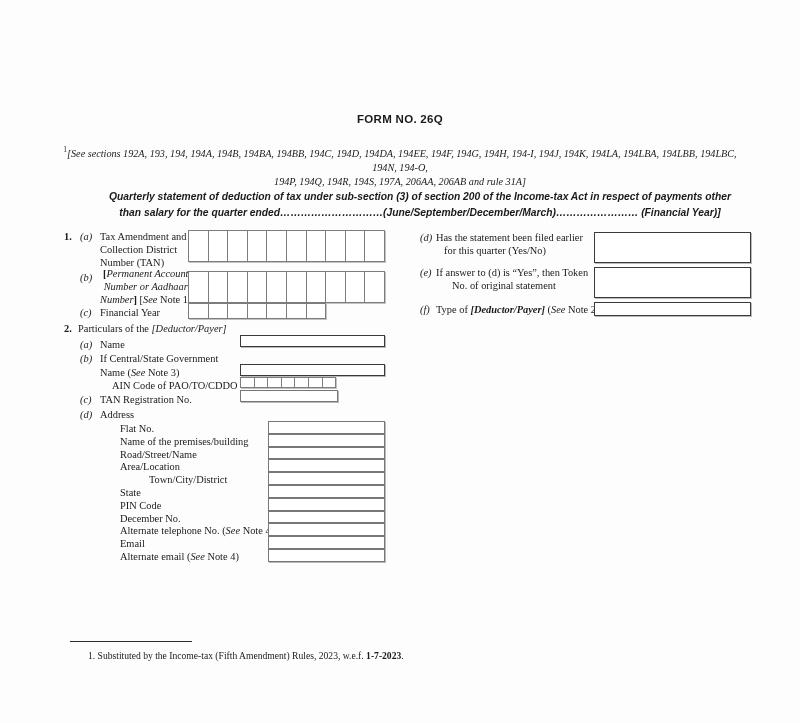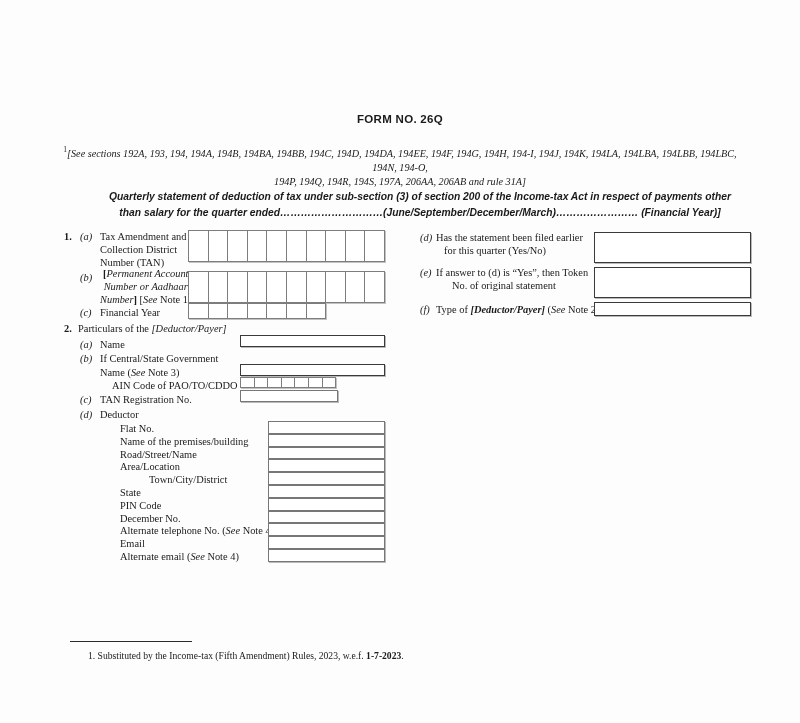--- a/index.html
+++ b/index.html
@@ -218,21 +218,21 @@
       <div class="cell" style="width: 14.6px; height: 11px;"></div>
       <div class="cell" style="width: 14.6px; height: 11px;"></div>
       <div class="cell" style="width: 14.6px; height: 11px;"></div>
     </div>
 
   <div class="lbl ital" style="left:80px; top:393px;">(c)</div>
   <div class="lbl" style="left:100px; top:393px;">TAN Registration No.</div>
   <div class="box" style="left:240px; top:390px; width:98px; height:12px;"></div>
 
   <div class="lbl ital" style="left:80px; top:408px;">(d)</div>
-  <div class="lbl" style="left:100px; top:408px;">Deductor</div>
+  <div class="lbl" style="left:100px; top:408px;">Address</div>
 
   <div id="address-block">
       <div class="lbl" style="left: 120px; top: 422px;">Flat No.</div>
       <div class="box" style="left: 268px; top: 421px; width: 117px; height: 12.8px;"></div>
       <div class="lbl" style="left: 120px; top: 434.8px;">Name of the premises/building</div>
       <div class="box" style="left: 268px; top: 433.8px; width: 117px; height: 12.8px;"></div>
       <div class="lbl" style="left: 120px; top: 447.6px;">Road/Street/Name</div>
       <div class="box" style="left: 268px; top: 446.6px; width: 117px; height: 12.8px;"></div>
       <div class="lbl" style="left: 120px; top: 460.4px;">Area/Location</div>
       <div class="box" style="left: 268px; top: 459.4px; width: 117px; height: 12.8px;"></div>

